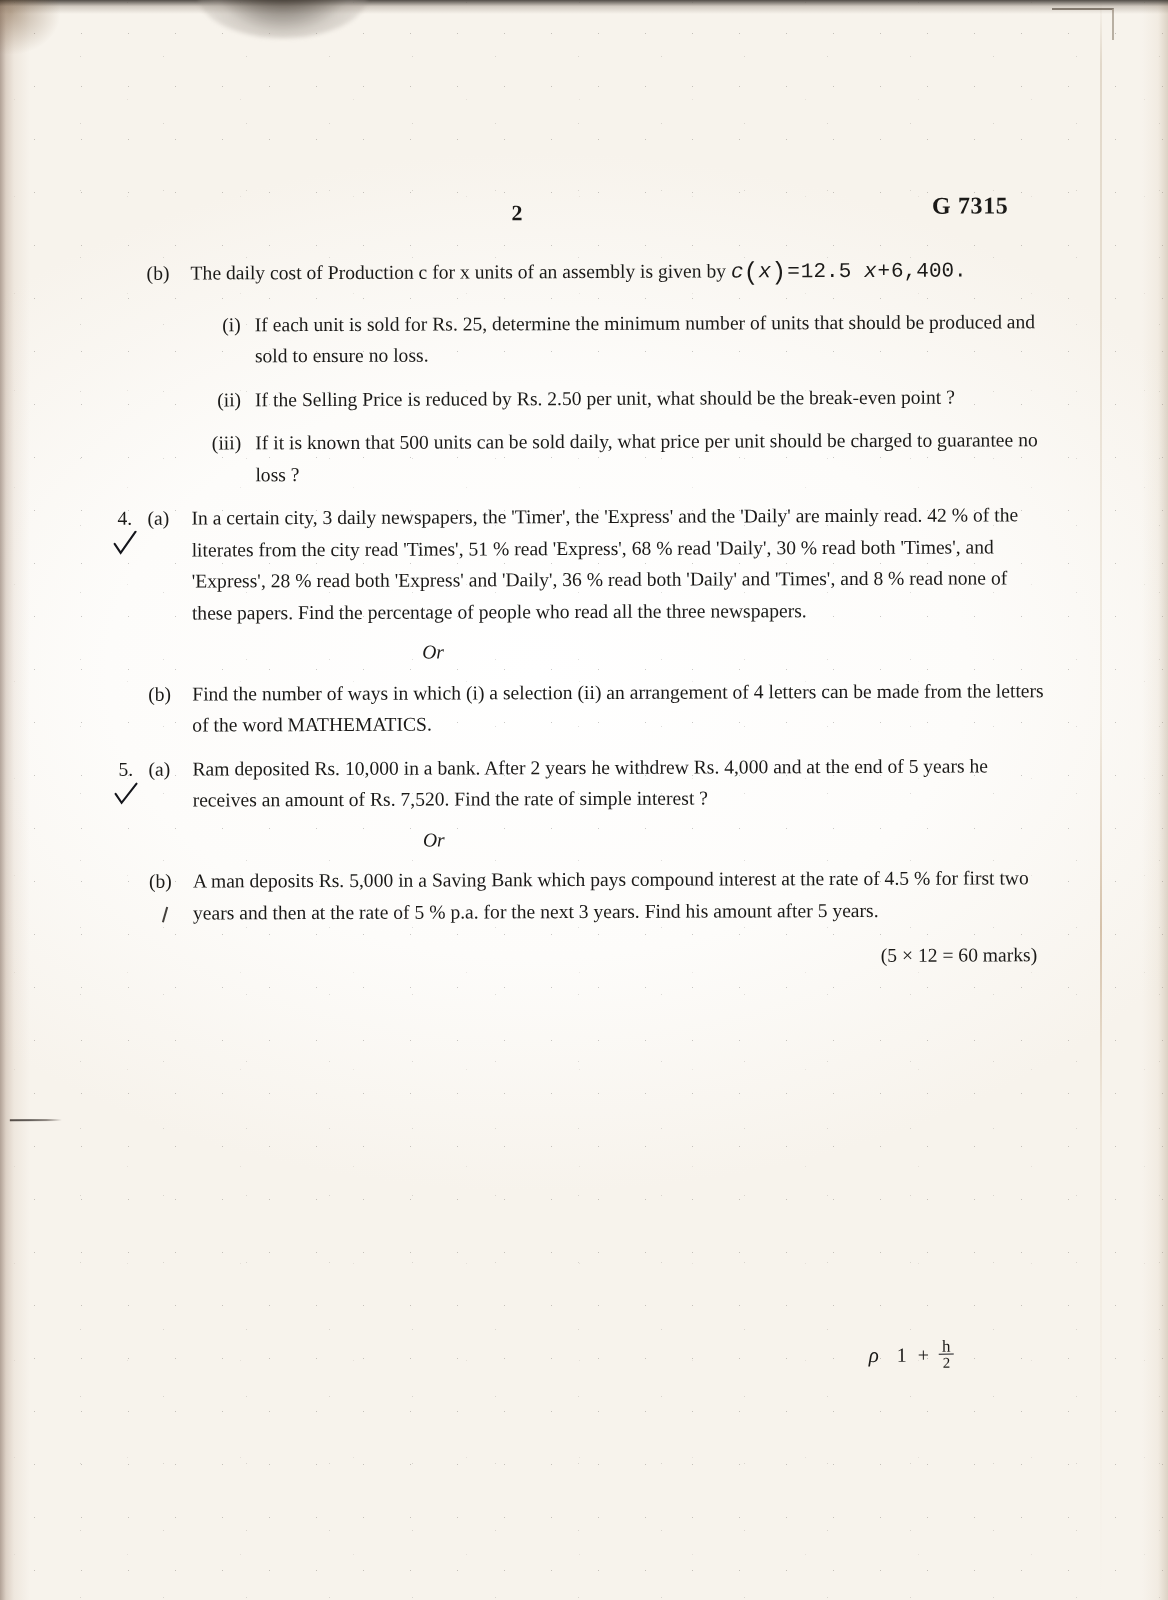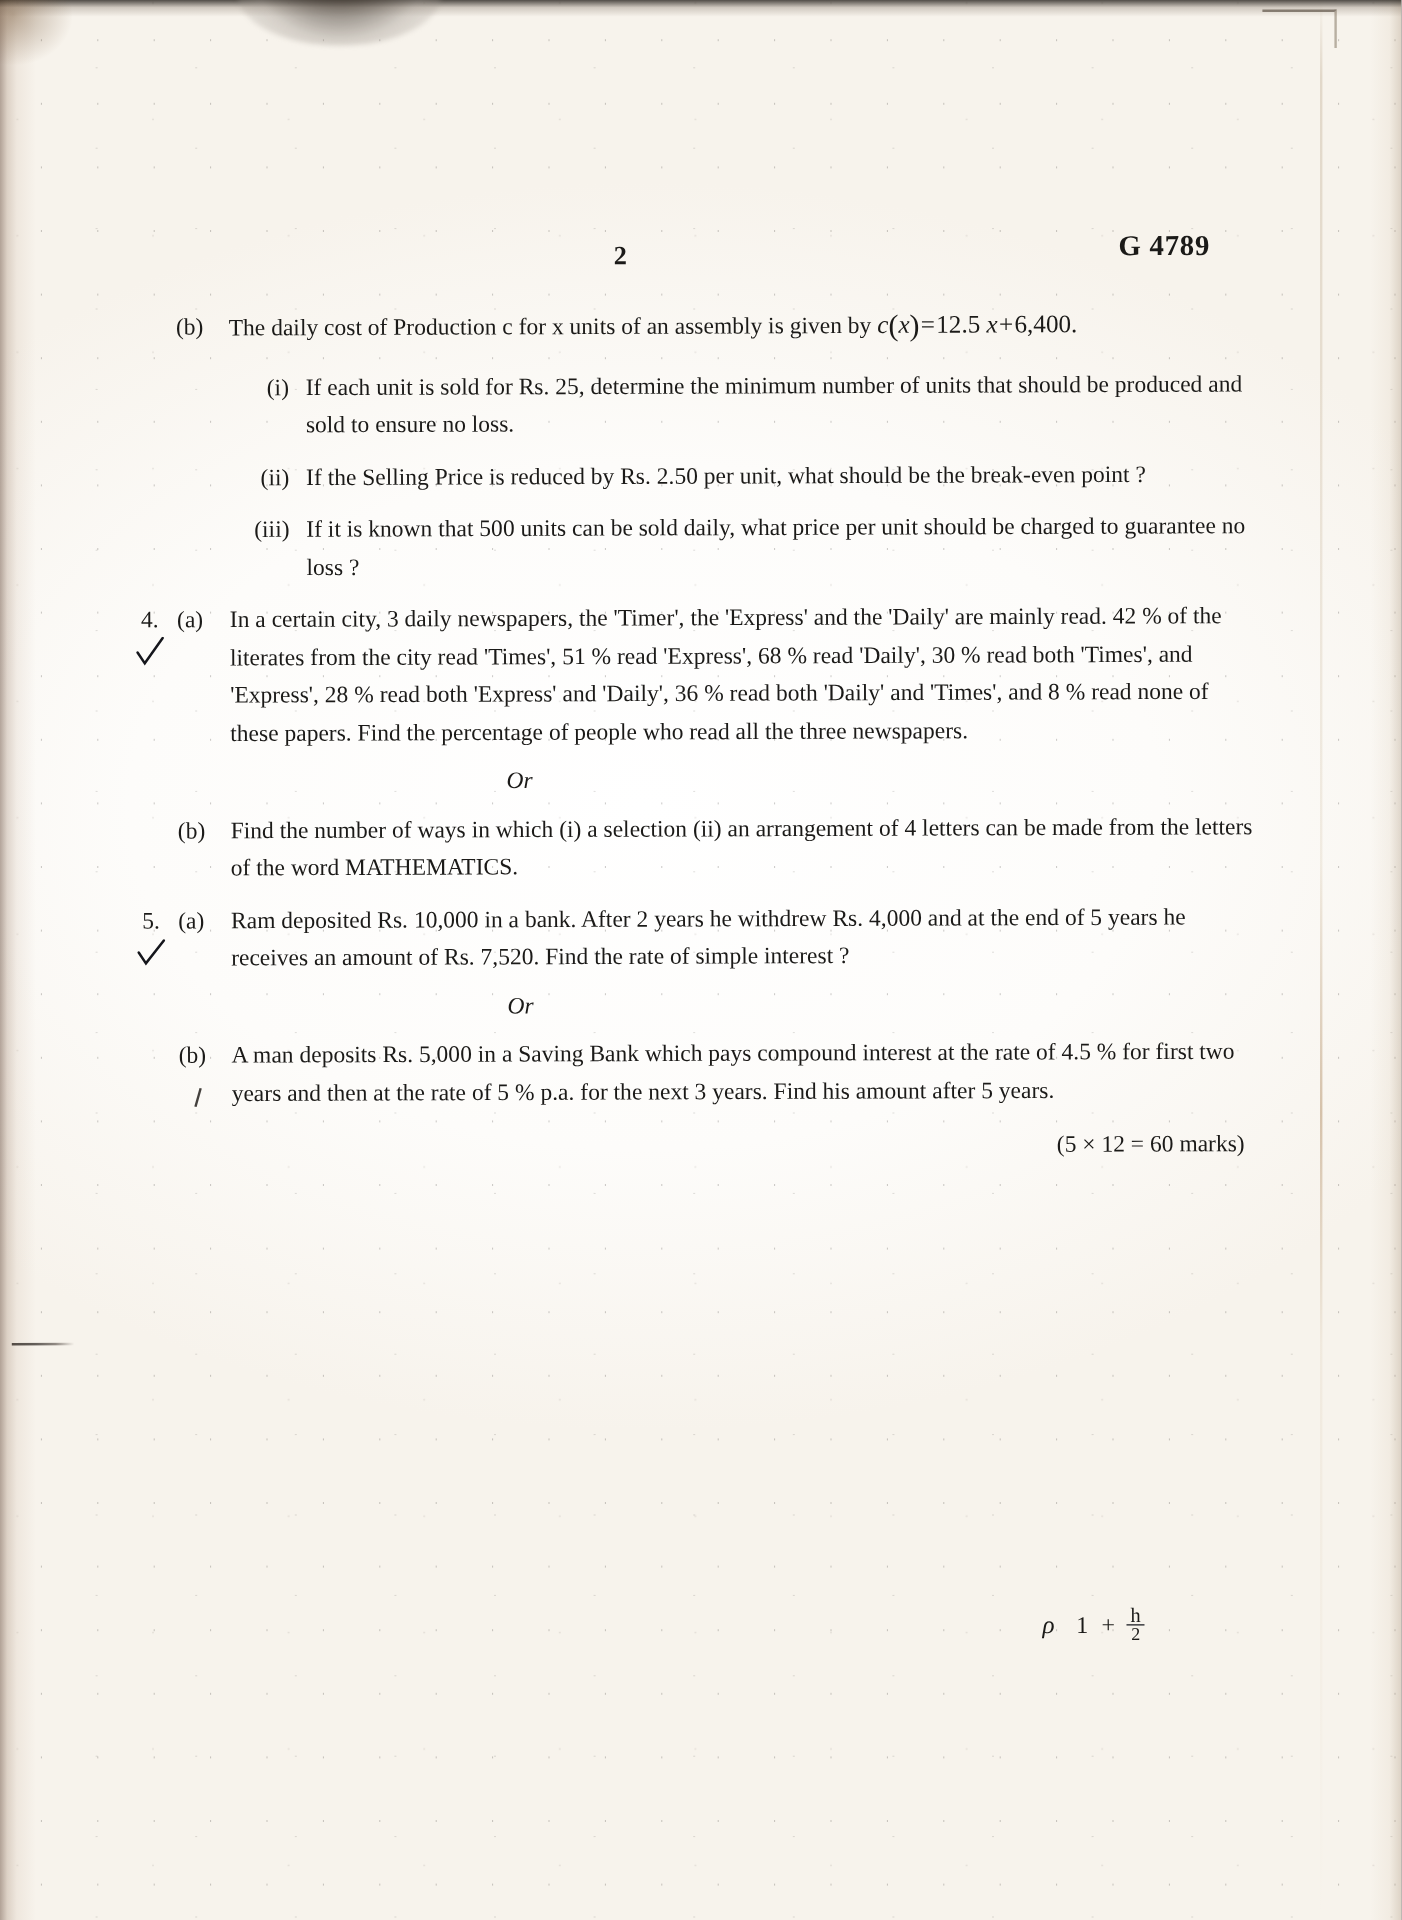--- a/index.html
+++ b/index.html
@@ -146,21 +146,21 @@
     padding-right: 300px;
   }
   .marks-line {
     text-align: right;
     font-size: 19.6px;
     margin-top: 14px;
     padding-right: 12px;
   }
 
   .mathexp {
-    font-family: Liberation Serif, serif;
+    font-family: Liberation Mono, monospace;
     font-style: italic;
     font-size: 21px;
     white-space: nowrap;
     text-align: center;
   }
   .mathexp .op { font-style: normal; padding: 0 1px; }
   .mathexp .num { font-style: normal; }
   .mathexp .paren { font-style: normal; font-size: 25px; vertical-align: -2px; }
   .check {
     position: absolute;
@@ -192,21 +192,21 @@
   }
 </style>
 </head>
 <body>
 
 <div class="page">
 
   <div class="skew" style="position:absolute;inset:0;">
 
     <div class="hdr-page-no">2</div>
-    <div class="hdr-code">G 4789</div>
+    <div class="hdr-code">G 7315</div>
 
     <div class="body-wrap">
 
       <div class="qrow">
         <div class="qnum"></div>
         <div class="qlabel">(b)</div>
         <div class="qtext">
           <span>The daily cost of Production c for x units of an assembly is given by</span>
           <span class="mathexp">
             <span>c</span><span class="paren">(</span><span>x</span><span class="paren">)</span><span class="op">=</span><span class="num">12.5</span>&nbsp;<span>x</span><span class="op">+</span><span class="num">6,400</span><span class="num">.</span>

